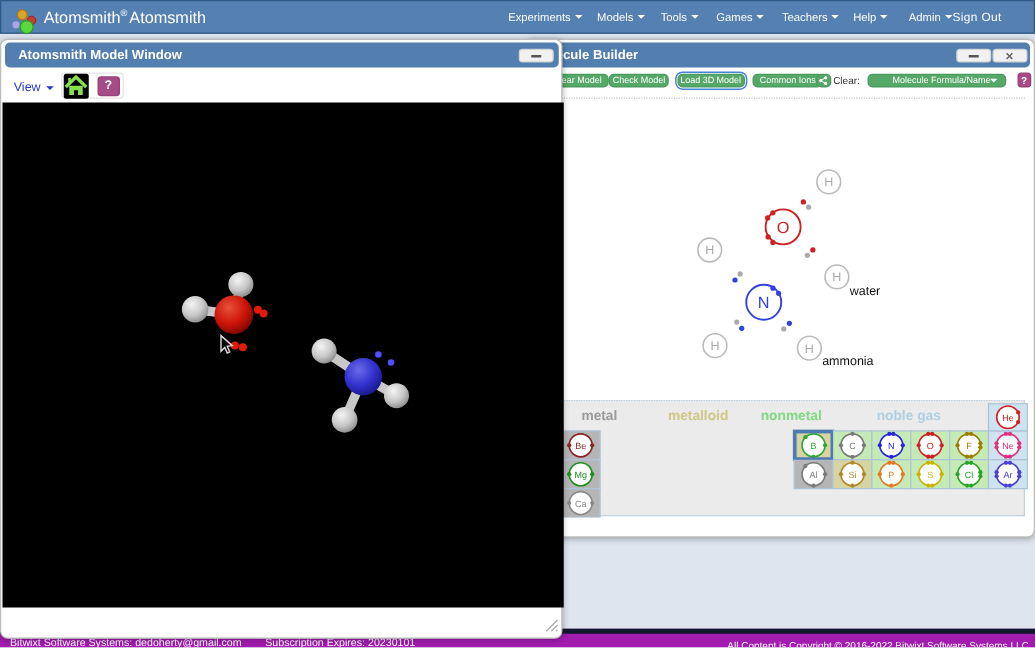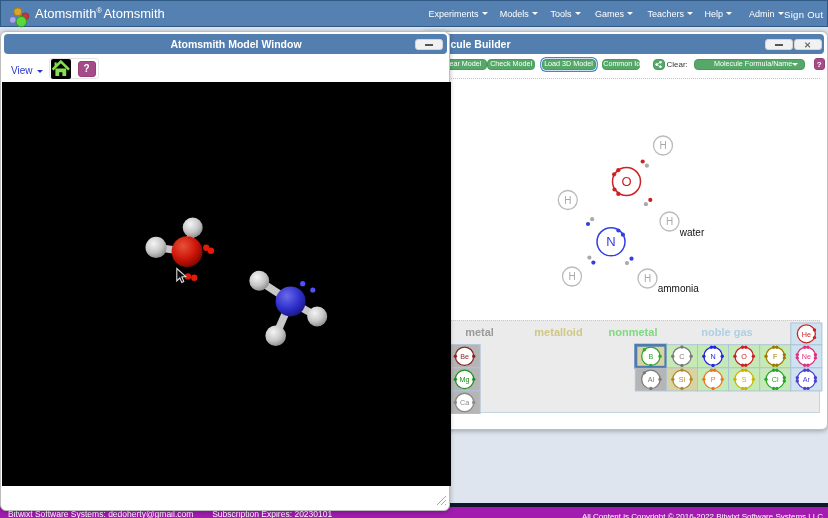--- a/index.html
+++ b/index.html
@@ -4,21 +4,21 @@
 <style>
   * { margin:0; padding:0; box-sizing:border-box; }
   html,body { width:828px; height:518px; overflow:hidden; }
   body { font-family:"Liberation Sans", sans-serif; background:#dee5ee; position:relative; -webkit-font-smoothing:antialiased; }
 
   
   .topbar { position:absolute; left:0; top:0; width:828px; height:27px;
     background:#5581b2; border:1px solid #2e5984; }
   .brand { position:absolute; left:35px; top:6px; color:#fff; font-size:13px; }
   .brand sup { font-size:7.5px; }
-  .navitem { position:absolute; top:8.5px; color:#fff; font-size:9px; white-space:nowrap;margin-left:22px; }
+  .navitem { position:absolute; top:8.5px; color:#fff; font-size:9px; white-space:nowrap; }
   .caret { display:inline-block; width:0; height:0; border-left:3px solid transparent;
     border-right:3px solid transparent; border-top:3.5px solid #fff; vertical-align:1.5px; margin-left:3px; }
 
   
   .footer { position:absolute; left:0; top:503px; width:828px; height:15px; background:#a21caf;
     border-top:4px solid #0f172a; color:#fff; font-size:8.5px; }
   .footer .fl { position:absolute; left:8px; top:2px; }
   .footer .fr { position:absolute; right:5px; top:4.5px; font-size:8px; }
 
   
@@ -78,21 +78,21 @@
     <div class="wbtn" style="right:34px;">
       <span style="display:block;margin:4.5px auto 0;width:8px;height:1.5px;background:#555"></span>
     </div>
     <div class="wbtn" style="right:5px;">
       <i>✕</i>
     </div>
 
     <div class="gbtn" style="left:15.5px; width:49px;">Clear Model</div>
     <div class="gbtn" style="left:65.4px; width:47.5px;">Check Model</div>
     <div class="gbtn" style="left:119.5px; width:54px; box-shadow:0 0 0 0.7px #fff, 0 0 0 1.9px #4285d8;">Load 3D Model</div>
-    <div class="gbtn" style="left:180.2px; width:38px;">Common Ions</div>
+    <div class="gbtn" style="left:180.2px; width:56px;">Common Ions</div>
     <div class="gbtn" style="left:230.7px; width:12.3px;">
       <svg width="7" height="7" style="margin-top:1px">
         <g stroke="#fff" stroke-width="0.8" fill="#fff">
       <line x1="1.6" y1="3.5" x2="5.5" y2="1.2"></line>
           <line x1="1.6" y1="3.5" x2="5.5" y2="5.8"></line>
       <circle cx="1.6" cy="3.5" r="0.95"></circle>
           <circle cx="5.5" cy="1.2" r="0.95"></circle>
           <circle cx="5.5" cy="5.8" r="0.95"></circle>
         </g>
       </svg>
@@ -265,21 +265,21 @@
       <rect x="345.79999999999995" y="3" width="31.1" height="21.7" fill="#cfe2ef" stroke="#adc4d8" stroke-width="1"></rect>
       <circle cx="361.3499999999999" cy="13.800000000000011" r="9" stroke="#cc2222" stroke-width="1.3" fill="#fff"></circle>
       <text x="361.3499999999999" y="16.600000000000023" fill="#cc2222" font-size="7.2" text-anchor="middle">He</text>
       <circle cx="369.5067700833298" cy="17.60356435566632" r="1.7" fill="#cc2222"></circle>
       <circle cx="369.5067700833298" cy="9.996435644333701" r="1.7" fill="#cc2222"></circle>
       <rect x="191.29999999999995" y="25.69999999999999" width="29.1" height="21.1" fill="none" stroke="#4d7bb1" stroke-width="2"></rect>
     </svg>
   </div>
 
   <div class="win" id="modelwin">
-    <div class="whead" style="padding-left:22px;text-align:center;">Atomsmith Model Window</div>
+    <div class="whead" style="padding-left:11px;">Atomsmith Model Window</div>
     <div class="wbtn" style="right:6px;">
       <span style="display:block;margin:4.5px auto 0;width:8px;height:1.5px;background:#555"></span>
     </div>
     <div class="view">View<i class="vcaret"></i></div>
     <div style="position:absolute; left:48.3px; top:26.3px; width:49.3px; height:21.7px; border:1px solid #e5e5e5; border-radius:3px;"></div>
     <div id="homebtn">
       <svg width="19.6" height="19.6" viewBox="0 0 19.6 19.6">
         <path d="M1.6 10.6 L9.8 2.6 L18 10.6" stroke="#86df51" stroke-width="2.6" fill="none"></path>
         <path d="M4.4 9.6 L4.4 17 L8.2 17 L8.2 13.2 L11.4 13.2 L11.4 17 L15.2 17 L15.2 9.6 Z" fill="#86df51"></path>
         <rect x="3.6" y="3.4" width="2.1" height="4" fill="#86df51"></rect>

